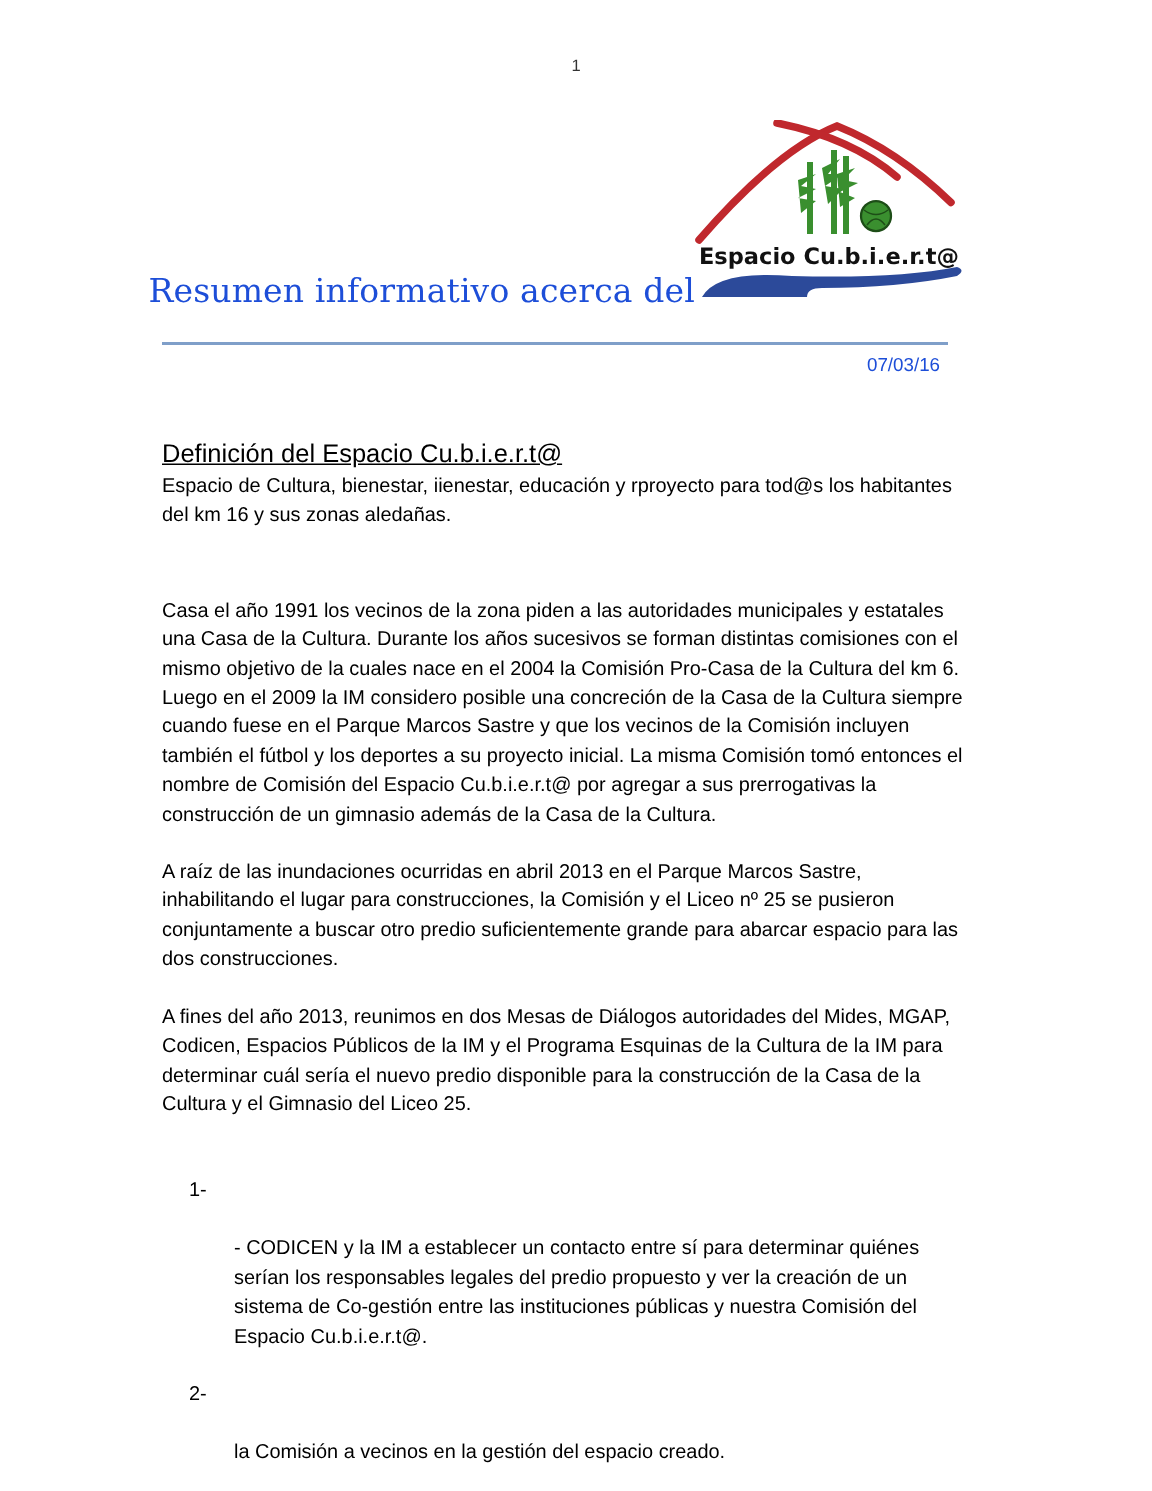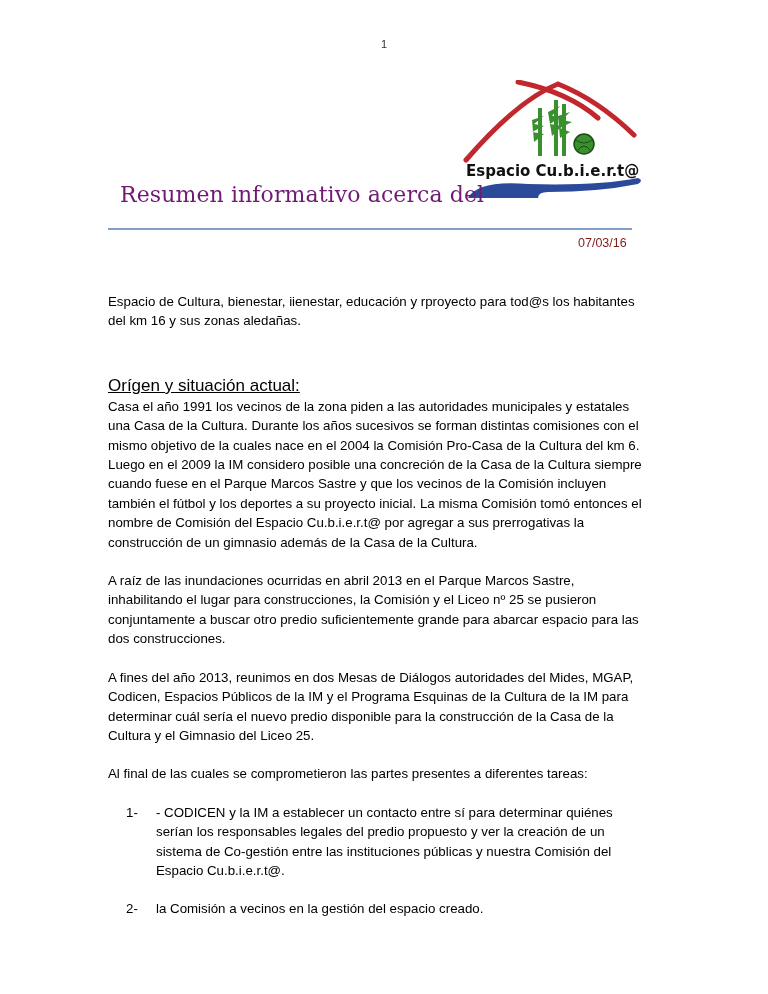--- a/index.html
+++ b/index.html
@@ -9,46 +9,46 @@
       color: #000;
     }
     .page-number {
       position: absolute; top: 38px; left: 0; width: 768px; text-align: center;
       font-size: 11px; color: #333;
     }
     .logo {
       position: absolute; left: 458px; top: 80px; width: 186px; height: 120px;
     }
     .doc-title {
-      position: absolute; left: 120px; top: 182px;
+      position: absolute; left: 99px; top: 182px;
       font-family: "DejaVu Serif", "Liberation Serif", serif;
-      font-size: 22px; color: #701a75; letter-spacing: 0.1px;
+      font-size: 22px; color: #1d4ed8; letter-spacing: 0.1px;
     }
     .title-rule {
       position: absolute; left: 108px; top: 228px; width: 524px; height: 2px;
       background: #7f9fc9;
     }
     .doc-date {
-      position: absolute; left: 578px; top: 236px; font-size: 12.5px; color: #7f1d1d;
+      position: absolute; left: 578px; top: 236px; font-size: 12.5px; color: #1d4ed8;
     }
     .content {
       position: absolute; left: 108px; top: 292px; width: 540px;
       font-size: 13.3px; line-height: 19.4px;
     }
     .section-heading {
       font-size: 17px; text-decoration: underline; margin: 0; line-height: 22px;
       font-weight: normal;
     }
     p { margin: 0; }
     .gap-para { height: 19px; }
     .gap-heading2 { height: 44px; }
     ol.tasks { list-style: none; margin: 0; padding: 0; }
     ol.tasks li { display: flex; margin: 0 0 19px 0; }
     .num { width: 30px; flex: 0 0 30px; padding-left: 0; }
-    .task-text { flex: 1; }
+    .task-text { flex: 1; margin-top: 39px; }
     b { font-weight: normal; }
   </style>
 </head>
 <body>
 
 <div class="page-number">1</div>
 
 <svg class="logo" viewBox="0 0 186 120">
 
   <path d="M8 80 Q60 20 100 4 Q140 20 176 55" stroke="#c0282d" stroke-width="5" fill="none" stroke-linecap="round"></path>
@@ -69,36 +69,35 @@
   <text x="8" y="96" font-family="DejaVu Sans, sans-serif" font-size="15" font-weight="bold" fill="#111">Espacio Cu.b.i.e.r.t@</text>
 
   <path d="M10 118 Q20 100 70 104 Q140 106 180 98 Q186 100 180 104 Q140 112 90 112 Q80 112 80 118 Z" fill="#2c4a9a"></path>
 </svg>
 
 <div class="doc-title">Resumen informativo acerca del</div>
 <div class="title-rule"></div>
 <div class="doc-date">07/03/16</div>
 
 <div class="content">
+  <h2 class="section-heading">Definición del Espacio Cu.b.i.e.r.t@</h2>
   <p id="definition"><span>Espacio de </span><b>Cu</b><span>ltura, </span><b>b</b><span>ienestar, </span><b>i</b><span>ienestar, </span><b>e</b><span>ducación y </span><b>r</b><span>proyecto para </span><b>t</b><span>od</span><b>@</b><span>s los habitantes del km 16 y sus zonas aledañas.</span></p>
 
   <div class="gap-heading2"></div>
-  <h2 class="section-heading">Orígen y situación actual:</h2>
   <p>
     <span>Casa el año </span><b>1991</b><span> los vecinos de la zona piden a las autoridades municipales y estatales una Casa de la Cultura. Durante los años sucesivos se forman distintas comisiones con el mismo objetivo  de la cuales nace en el </span><b>2004</b><span> la Comisión Pro-Casa de la Cultura del km 6.</span>
   </p>
   <p>
     <span>Luego en el </span><b>2009</b><span> la IM considero posible una concreción de la Casa de la Cultura siempre cuando  fuese en el Parque Marcos Sastre y que los vecinos de la Comisión incluyen también el fútbol y los deportes a su proyecto inicial. La misma Comisión tomó entonces el nombre de Comisión del Espacio Cu.b.i.e.r.t@ por agregar a sus prerrogativas la construcción de un gimnasio además de la Casa de la Cultura.</span>
   </p>
   <div class="gap-para"></div>
   <p>A raíz de las inundaciones ocurridas en abril 2013 en el Parque Marcos Sastre, inhabilitando el lugar para construcciones, la Comisión y el Liceo nº 25 se pusieron conjuntamente a buscar otro predio suficientemente grande para abarcar espacio para las dos construcciones.</p>
   <div class="gap-para"></div>
   <p>A fines del año 2013,  reunimos en dos Mesas de Diálogos autoridades del Mides, MGAP, Codicen,  Espacios Públicos de la IM y el Programa Esquinas de la Cultura de la IM para determinar cuál sería el nuevo predio disponible para la construcción de la Casa de la Cultura y el Gimnasio del Liceo 25.</p>
   <div class="gap-para"></div>
-  <p>Al final de las cuales se comprometieron las partes presentes a diferentes tareas:</p>
   <div class="gap-para"></div>
   <ol class="tasks" style="padding-left:18px;">
     <li>
       <span class="num">1-</span>
       <span class="task-text">- CODICEN y la IM  a establecer un contacto entre sí para determinar quiénes serían los responsables legales del predio propuesto y ver la creación de un sistema de Co-gestión entre las instituciones públicas y nuestra Comisión del Espacio Cu.b.i.e.r.t@.</span>
     </li>
     <li>
       <span class="num">2-</span>
       <span class="task-text">la Comisión a vecinos en la gestión del espacio creado.</span>
     </li>

